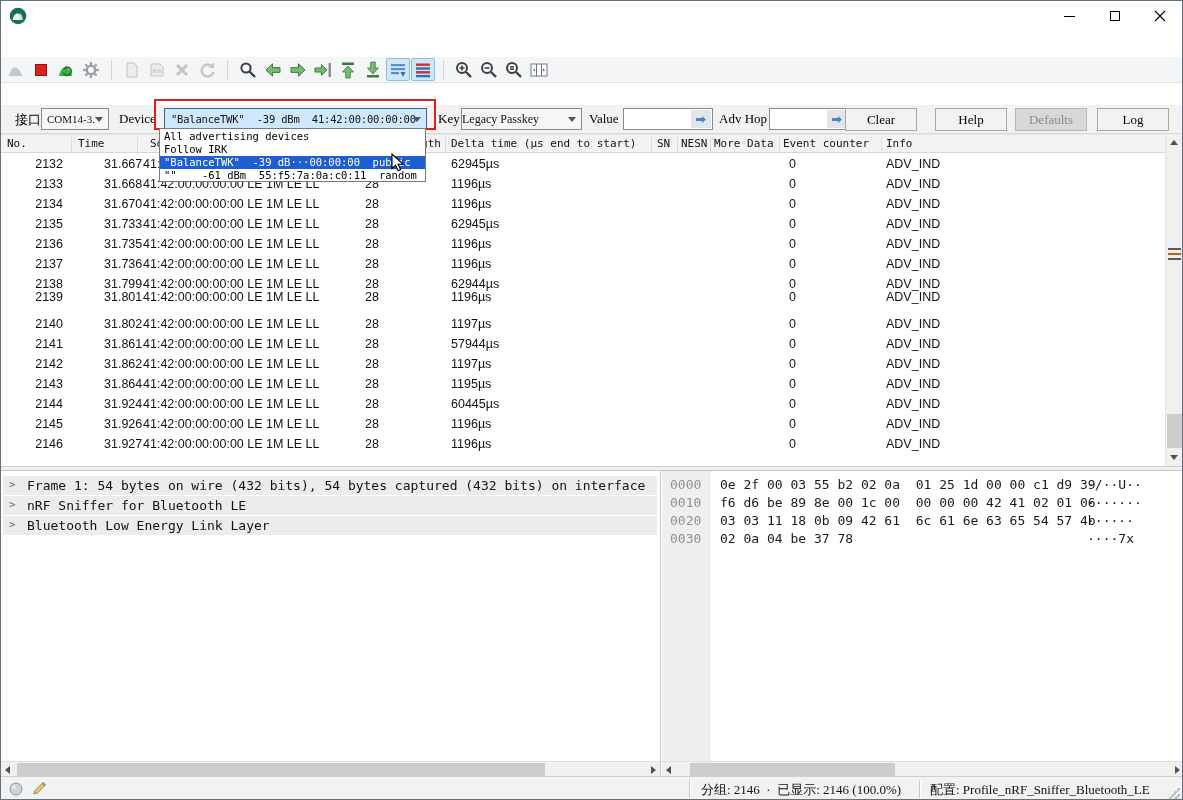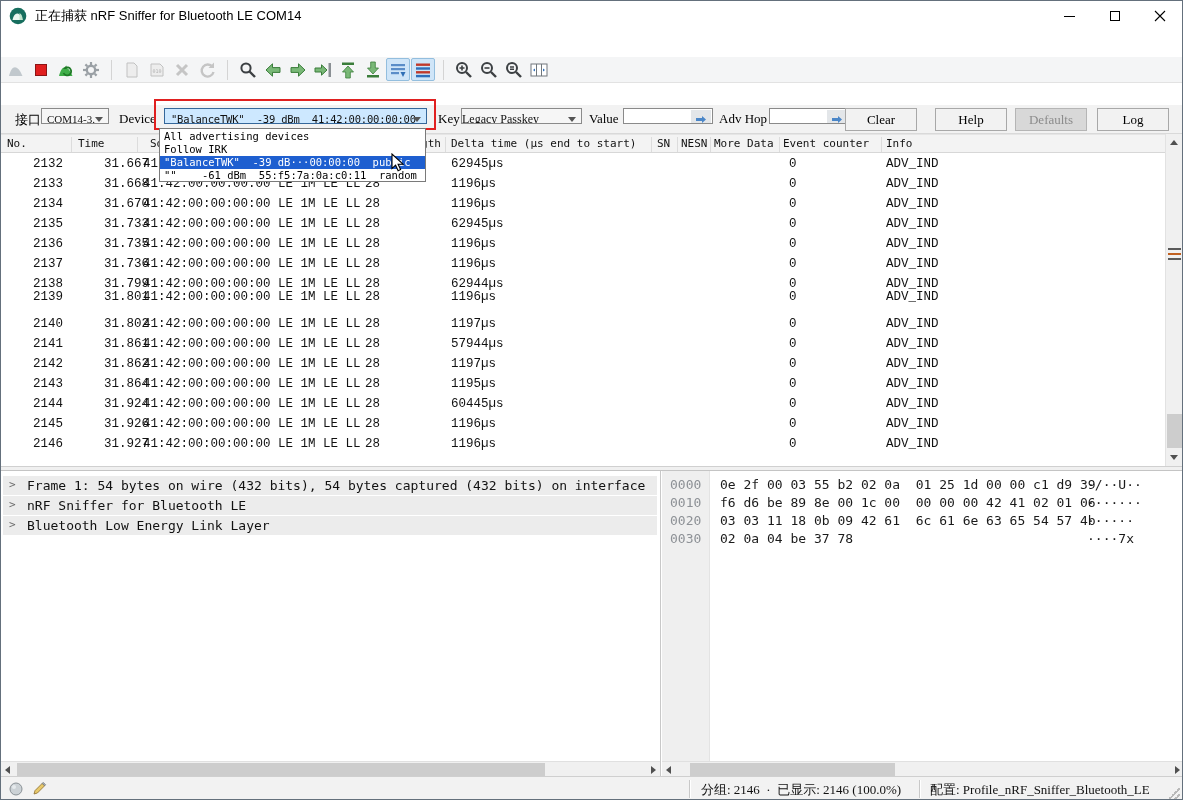--- a/index.html
+++ b/index.html
@@ -35,39 +35,39 @@
   .fapply{left:29px;width:27px;background:#a9cdee;border-color:#6d9fc8;}
   .finput{position:absolute;left:60px;top:0;width:1092px;height:21px;background:#fff;border:1px solid #9aa2a8;border-radius:2px;}
   .fplaceholder{position:absolute;left:7px;top:2px;font-family:"Liberation Serif","DejaVu Serif",serif;font-size:13px;color:#6d6d6d;white-space:pre;}
   .fcaret{position:absolute;right:6px;top:8px;width:0;height:0;border-left:4px solid transparent;border-right:4px solid transparent;border-top:5px solid #707070;}
   .fplus{position:absolute;left:1158px;top:0;width:22px;height:21px;border:1px solid #b5b5b5;border-radius:2px;background:#f4f5f6;text-align:center;line-height:19px;font-weight:bold;font-size:15px;color:#333;}
 
   
   .nrfbar{position:absolute;left:0;top:104px;width:100%;height:29px;background:#f2f2f2;border-bottom:1px solid #d9d9d9;
           font-family:"Liberation Serif","DejaVu Serif",serif;font-size:13px;}
   .nlabel{position:absolute;top:6px;color:#000;}
-  .combo,.ninput{position:absolute;top:3px;height:16px;background:#f6f6f6;border:1px solid #8a8a8a;font-size:11px;line-height:20px;white-space:pre;overflow:hidden;}
+  .combo,.ninput{position:absolute;top:3px;height:22px;background:#f6f6f6;border:1px solid #8a8a8a;font-size:11px;line-height:20px;white-space:pre;overflow:hidden;}
   .combo .arr{position:absolute;right:5px;top:8px;width:0;height:0;border-left:4px solid transparent;border-right:4px solid transparent;border-top:5px solid #555;}
   .combo-if{left:40px;width:68px;padding-left:5px;}
   .combo-dev{left:163px;width:263px;background:#cde8ff;border-color:#35679a;font-family:"DejaVu Sans Mono","Liberation Mono",monospace;font-size:10.5px;letter-spacing:-0.2px;padding-left:6px;}
   .combo-key{left:460px;width:121px;font-size:12px;}
   .ninput{background:#fff;}
   .ninput .gobtn{position:absolute;right:1px;top:1px;width:20px;height:18px;background:#e3e6e9;display:flex;align-items:center;justify-content:center;}
   .inp-value{left:622px;width:90px;}
   .inp-advhop{left:768px;width:80px;padding-left:5px;font-size:12px;}
   .nbtn{position:absolute;top:3px;width:72px;height:23px;background:#f2f2f2;border:1px solid #a8a8a8;text-align:center;line-height:21px;font-size:13px;color:#000;}
   .nbtn.disabled{background:#d8d8d8;color:#8b8b8b;border-color:#b5b5b5;}
 
   
   .packets{position:absolute;left:0;top:133px;width:100%;height:332px;background:#fff;}
   .phead{position:absolute;left:0;top:0;width:1166px;height:19px;background:#f3f3f3;border-bottom:1px solid #d7d7d7;border-top:1px solid #e5e5e5;
          font-family:"DejaVu Sans Mono","Liberation Mono",monospace;font-size:11px;}
   .phead .hsep{position:absolute;top:2px;width:0;height:15px;border-left:1px solid #dcdcdc;}
   .pc{position:absolute;top:2px;white-space:pre;}
-  .prow{position:absolute;left:0;width:1166px;height:20px;font-family:Liberation Mono, monospace;font-size:12.5px;}
+  .prow{position:absolute;left:0;width:1166px;height:20px;font-family:Liberation Sans, sans-serif;font-size:12.5px;}
   .prow .pc{top:3px;}
   .c-no{left:0;width:62px;text-align:right;}
   .phead .c-no{text-align:left;left:6px;width:auto;}
   .c-time{left:103px;}  .phead .c-time{left:77px;}
   .c-source{left:142px;} .phead .c-source{left:149px;}
   .c-len{left:364px;}   .phead .c-len{left:398px;width:42px;text-align:right;}
   .c-delta{left:450px;}
   .c-sn{left:656px;}  .c-nesn{left:680px;}  .c-more{left:713px;}
   .c-event{left:788px;} .phead .c-event{left:782px;}
   .c-info{left:885px;}
@@ -128,21 +128,20 @@
 <div id="win" data-interactable="false">
 
   <div class="titlebar" data-interactable="false">
     <span class="appicon" data-interactable="false">
       <svg width="18" height="18" viewBox="0 0 18 18">
           <circle cx="9" cy="9" r="8.3" fill="#176e5e"></circle>
           <path d="M3.5 13 C5 5.5, 10 3.5, 13.7 13 Z" fill="#eaf6ef"></path>
           <path d="M10.5 6 q3 1.5 3.2 7 l-3.2 0 z" fill="#bfe3cc"></path>
         </svg>
     </span>
-    <span class="title" data-interactable="false">正在捕获 nRF Sniffer for Bluetooth LE COM14</span>
     <div class="wcs">
       <div class="wc" data-interactable="true">
           <div class="glyph-min" data-interactable="false"></div>
         </div>
       <div class="wc" data-interactable="true">
           <div class="glyph-max" data-interactable="false"></div>
         </div>
       <div class="wc" data-interactable="true">
         <svg data-interactable="false" width="12" height="12" viewBox="0 0 12 12">
             <path d="M1 1 L11 11 M11 1 L1 11" stroke="#000" stroke-width="1.1"></path>

